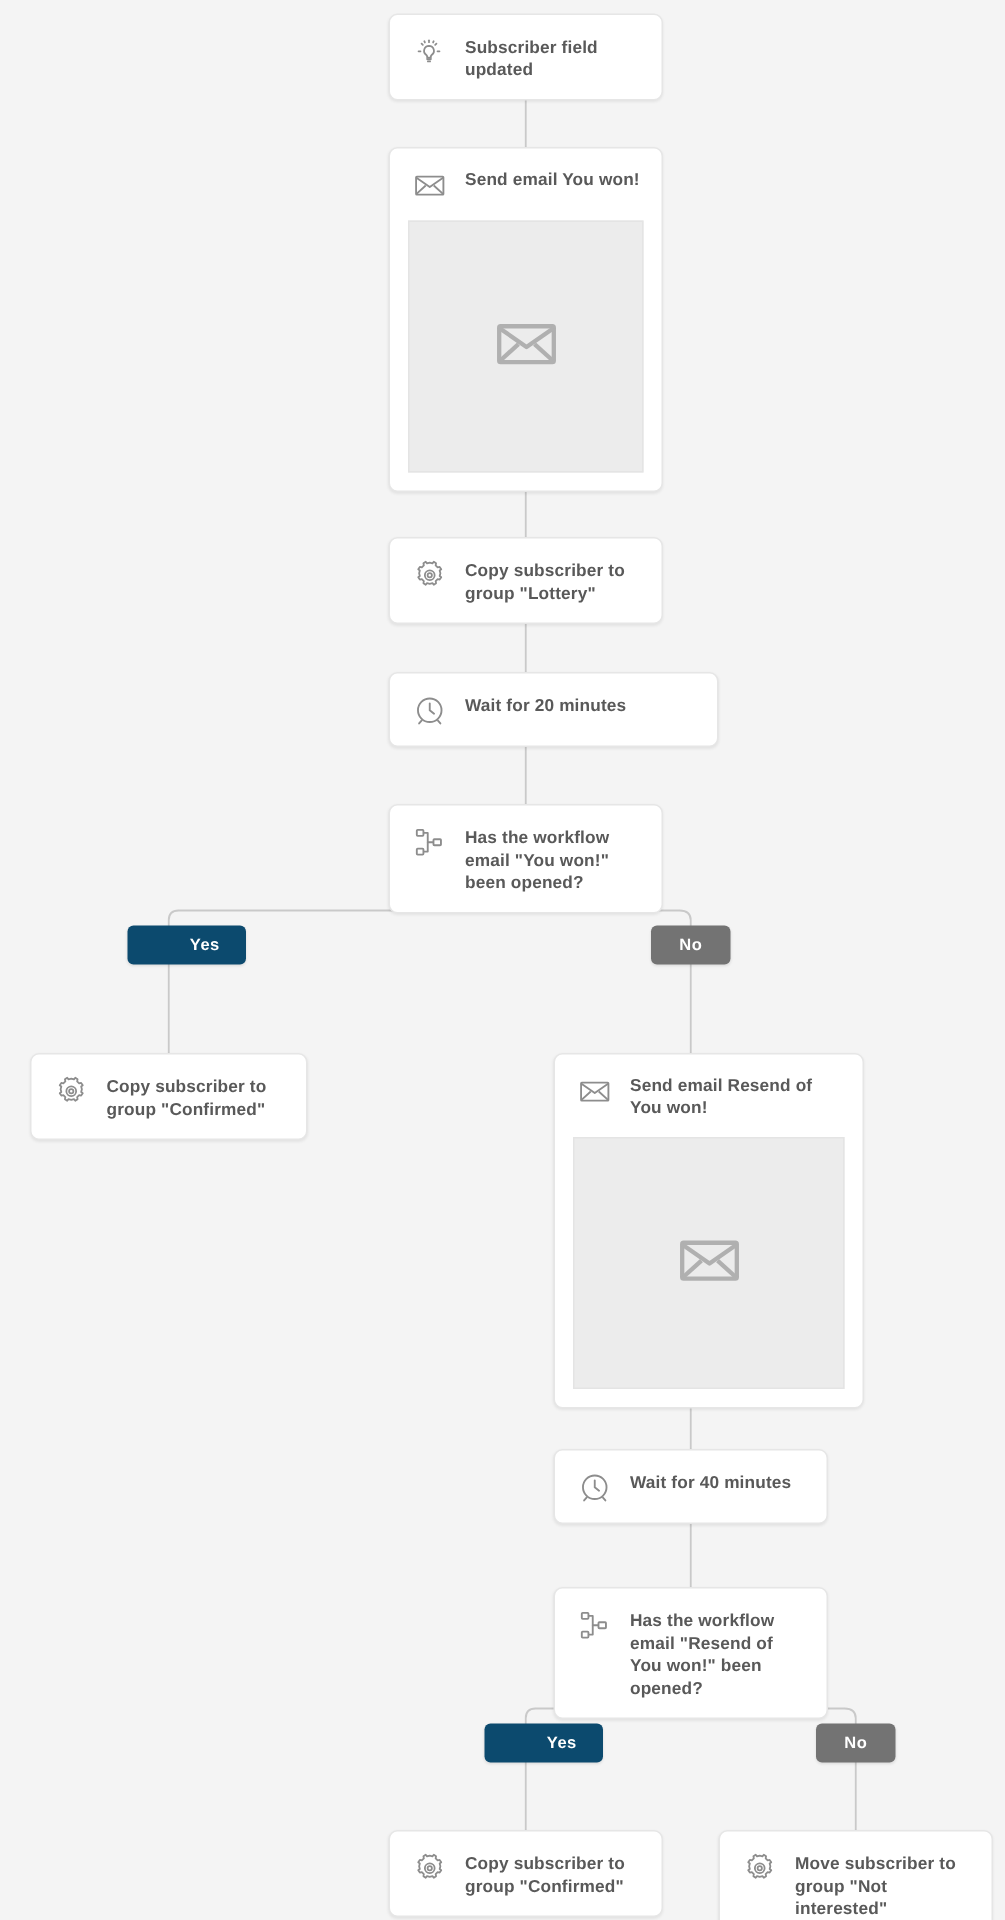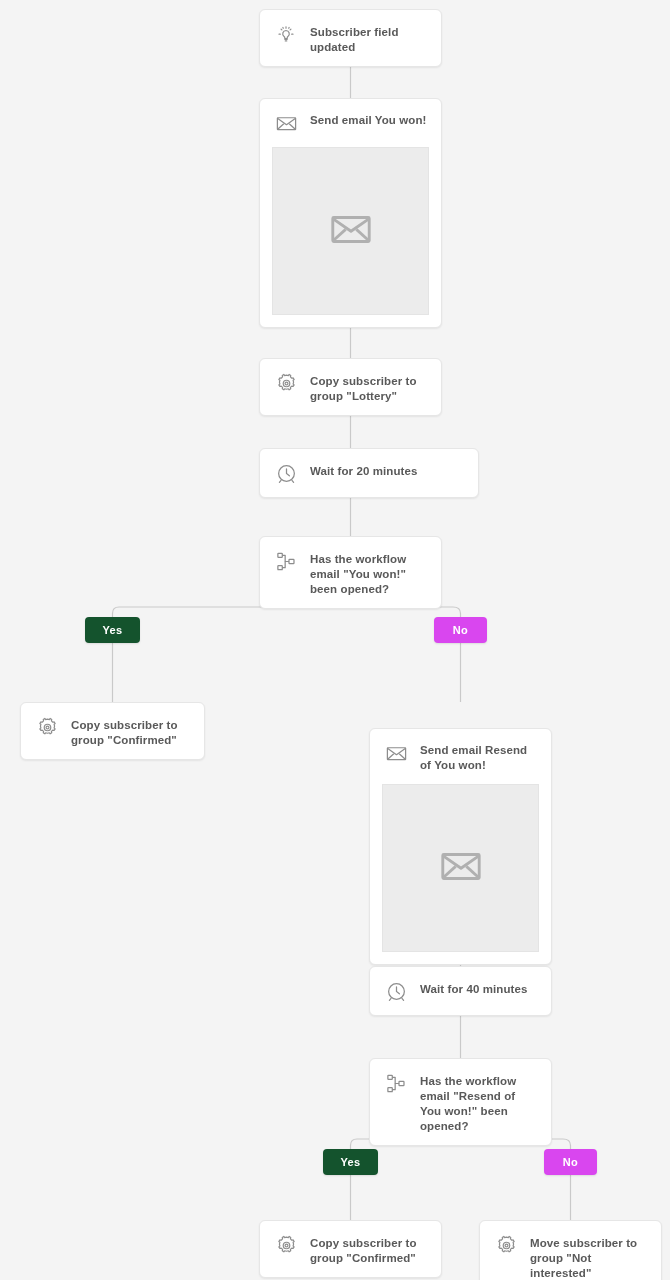--- a/index.html
+++ b/index.html
@@ -92,22 +92,22 @@
     color: #ffffff;
     font-size: 11px;
     font-weight: bold;
     display: flex;
     align-items: center;
     justify-content: center;
     letter-spacing: 0.3px;
     z-index: 3;
     box-shadow: 0 1px 2px rgba(0,0,0,0.10);
   }
-  .pill.yes { background: #14532d; }
-  .pill.no  { background: #d946ef; }
+  .pill.yes { background: #0c4a6e; padding-left: 24px; }
+  .pill.no  { background: #737373; }
 </style>
 </head>
 <body>
 
 <div id="canvas">
 
   <svg id="connectors" viewBox="0 0 670 1280">
 
     <line x1="350.5" y1="53" x2="350.5" y2="98"></line>
 
@@ -227,21 +227,21 @@
         <svg width="23" height="23" viewBox="0 0 24 24" fill="none" stroke="currentColor" stroke-width="1.25" stroke-linejoin="round">
           <path d="M12 3.2l1.9.5.9-1.1 1.6 1.1-.3 1.4 1.4 1.4 1.4-.3 1.1 1.6-1.1.9.5 1.9-.5 1.9 1.1.9-1.1 1.6-1.4-.3-1.4 1.4.3 1.4-1.6 1.1-.9-1.1-1.9.5-1.9-.5-.9 1.1-1.6-1.1.3-1.4-1.4-1.4-1.4.3-1.1-1.6 1.1-.9-.5-1.9.5-1.9-1.1-.9 1.1-1.6 1.4.3 1.4-1.4-.3-1.4 1.6-1.1.9 1.1z"></path>
           <circle cx="12" cy="12" r="3.4"></circle>
           <circle cx="12" cy="12" r="1.5"></circle>
         </svg>
       </span>
       <span class="node-label">Copy subscriber to group "Confirmed"</span>
     </div>
   </div>
 
-  <div class="node tall" style="left:369px; top:728px; width:183px;">
+  <div class="node tall" style="left:369px; top:702px; width:207px;">
     <div class="node-head">
       <span class="node-icon">
         <svg width="23" height="23" viewBox="0 0 24 24" fill="none" stroke="currentColor" stroke-width="1.3" stroke-linejoin="round">
           <rect x="2.5" y="6" width="19" height="12.5" rx="0.5"></rect>
           <path d="M2.5 6.6 L12 13.2 L21.5 6.6"></path>
           <path d="M2.8 18 L9.2 12.2"></path>
           <path d="M21.2 18 L14.8 12.2"></path>
         </svg>
       </span>
       <span class="node-label">Send email Resend of You won!</span>

